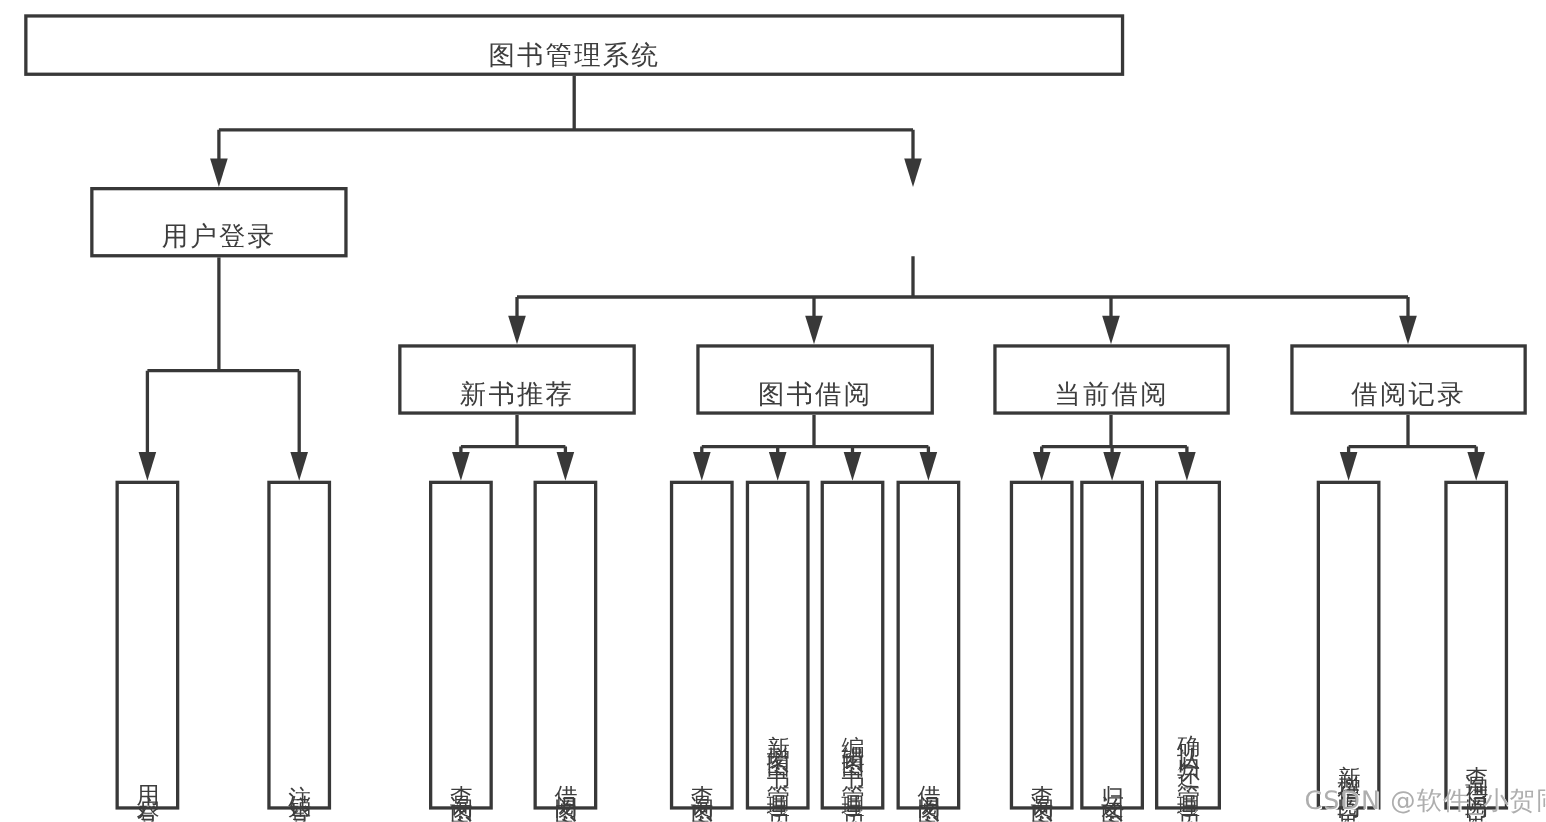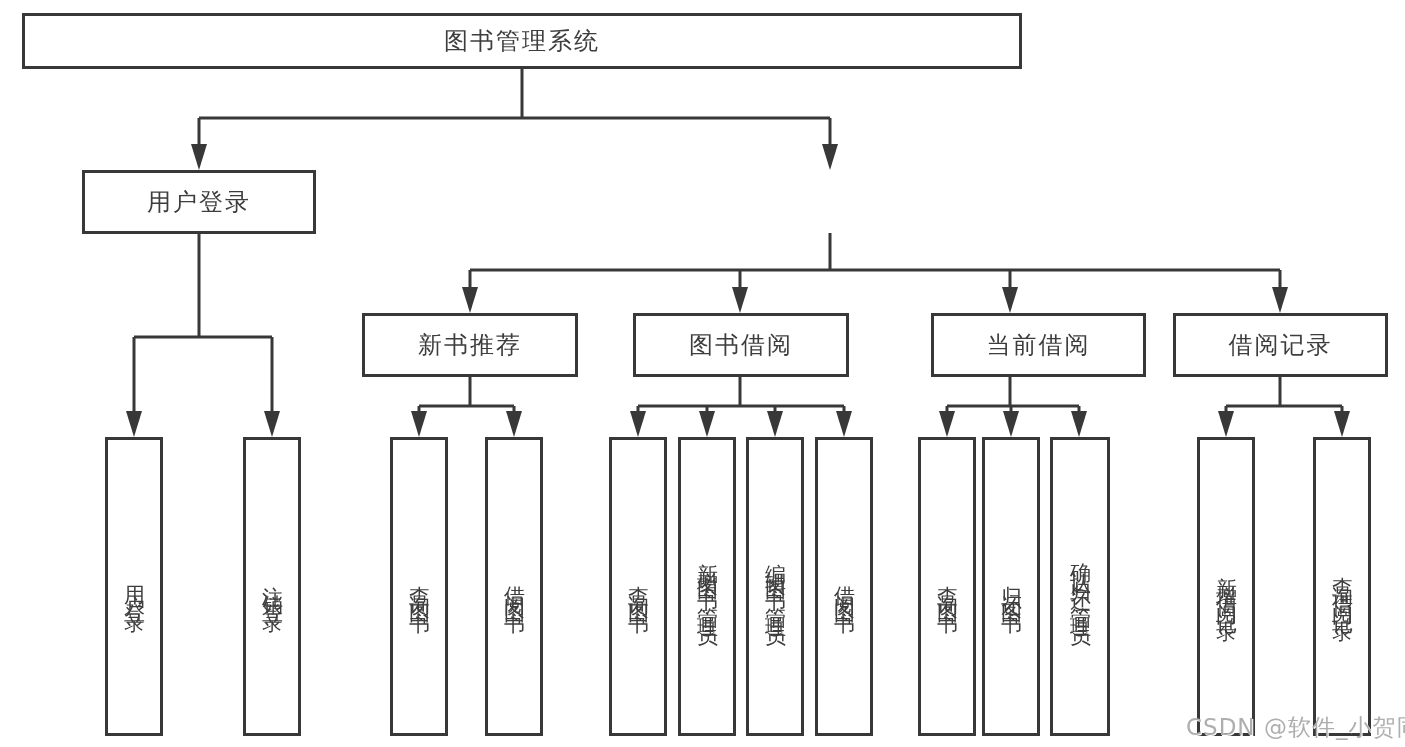--- a/index.html
+++ b/index.html
@@ -12,39 +12,39 @@
   }
   .connectors {
     position:absolute; left:0; top:0; z-index:1;
   }
   .box {
     position:absolute;
     box-sizing:border-box;
     border:3px solid #383838;
     background:#ffffff;
     color:#3d3d3d;
-    display:flex; align-items:center; justify-content:center;
+    display:flex; align-items:flex-end; justify-content:center;
     z-index:2;
   }
   .h-label { font-size:24px; letter-spacing:2px; white-space:nowrap; }
   .v-label {
     writing-mode:vertical-rl;
     text-orientation:mixed;
     font-size:21px;
     letter-spacing:9px;
     line-height:1;
     white-space:nowrap;
   }
   
   .n-root  { left:22px;   top:13px;  width:1000px; height:56px; }
   .n-l2a   { left:82px;   top:170px; width:234px;  height:64px; }
   .n-l2b   { left:712px;  top:170px; width:235px;  height:64px; }
   .n-l3a   { left:362px;  top:313px; width:216px;  height:64px; }
   .n-l3b   { left:633px;  top:313px; width:216px;  height:64px; }
-  .n-l3c   { left:903px;  top:313px; width:215px;  height:64px;margin-left:28px; }
+  .n-l3c   { left:903px;  top:313px; width:215px;  height:64px; }
   .n-l3d   { left:1173px; top:313px; width:215px;  height:64px; }
   .leaf    { top:437px; width:58px; height:299px; }
   .n-a1 { left:105px; }  .n-a2 { left:243px; }
   .n-b1 { left:390px; }  .n-b2 { left:485px; }
   .n-c1 { left:609px; }  .n-c2 { left:678px; }
   .n-c3 { left:746px; }  .n-c4 { left:815px; }
   .n-d1 { left:918px; }  .n-d2 { left:982px; }  .n-d3 { left:1050px; width:60px; }
   .n-e1 { left:1197px; } .n-e2 { left:1313px; }
   .watermark {
     position:absolute;

